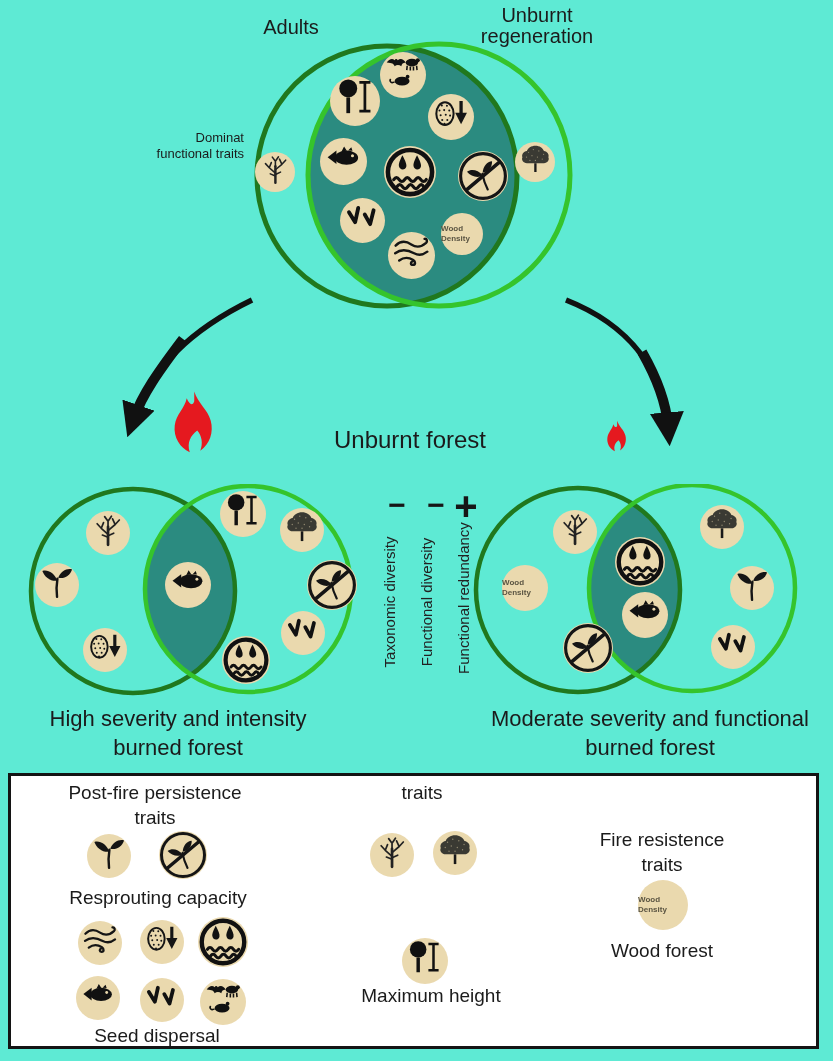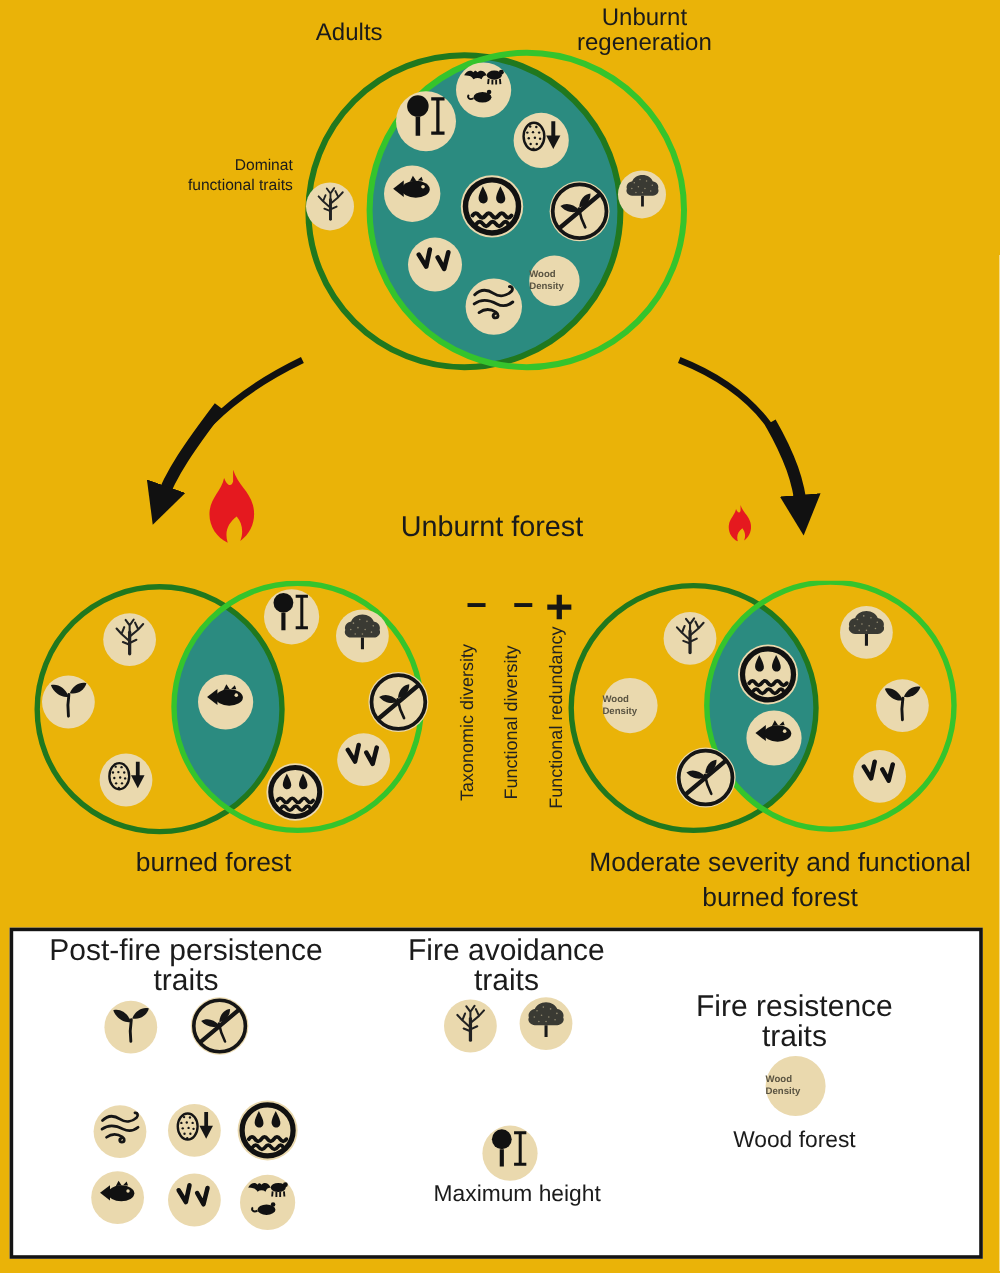--- a/index.html
+++ b/index.html
@@ -1,29 +1,29 @@
 <!DOCTYPE html>
 <html style="--teal: #2b8b80; --cream: #ead9ae; --dark-green: #20781e; --light-green: #35c42c; --fire-red: #e5191f; --ink: #1a1a1a;"><head>
 <meta charset="utf-8">
 <style>
   :root{
     --teal:#2b8b80; --cream:#ead9ae; --dark-green:#20781e; --light-green:#35c42c;
     --fire-red:#e5191f; --ink:#1a1a1a;
   }
   html,body{margin:0;padding:0;background:#fff;}
-  .stage{position:relative;width:833px;height:1061px;background:#eab308;overflow:hidden;
+  .stage{position:relative;width:833px;height:1061px;background:#5eead4;overflow:hidden;
          font-family:"Liberation Sans",sans-serif;color:var(--ink);}
   svg.venn,svg.overlay{position:absolute;}
   svg.overlay{left:0;top:0;pointer-events:none;}
   .lbl{position:absolute;text-align:center;color:#1b1b1b;}
   .lbl-lg{font-size:20px;line-height:1.05;}
   .lbl-sm{font-size:13px;line-height:16px;text-align:right;}
   .lbl-mid{font-size:24px;}
   .cap{font-size:22px;line-height:29px;}
-  .leg-h{font-size:25px;line-height:25px;}
+  .leg-h{font-size:19px;line-height:25px;}
   .leg-c{font-size:19px;}
   .sign{position:absolute;text-align:center;font-weight:bold;color:#161616;line-height:1;}
   .sign-minus{font-size:30px;}
   .sign-plus{font-size:40px;}
   .vlabel{position:absolute;height:18px;line-height:18px;text-align:center;
           font-size:15px;color:#222;transform:rotate(-90deg);white-space:nowrap;}
   .ticon{position:absolute;border-radius:50%;background:var(--cream);
          display:flex;align-items:flex-start;justify-content:center;}
   .ticon svg{width:82%;height:82%;display:block;}
   .ticon[data-icon="water-dispersal"] svg,.ticon[data-icon="no-resprout"] svg{width:100%;height:100%;}
@@ -204,20 +204,21 @@
     <div>Unburnt</div>
     <div>regeneration</div>
   </div>
   <div class="lbl lbl-sm" style="left:124px;top:130px;width:120px">
     <div>Dominat</div>
     <div>functional traits</div>
   </div>
   <div class="lbl lbl-mid" style="left:310px;top:426px;width:200px">Unburnt forest</div>
 
   <div class="lbl cap" style="left:18px;top:704px;width:320px">
+    <div>High severity and intensity</div>
     <div>burned forest</div>
   </div>
   <div class="lbl cap" style="left:480px;top:704px;width:340px">
     <div>Moderate severity and functional</div>
     <div>burned forest</div>
   </div>
 
   <span class="sign sign-minus" style="left:382px;top:490px;width:30px">−</span>
   <span class="sign sign-minus" style="left:421px;top:490px;width:30px">−</span>
   <span class="sign sign-plus" style="left:448px;top:486px;width:36px">+</span>
@@ -365,23 +366,24 @@
         <use href="#sym-bird-dispersal" xlink:href="#sym-bird-dispersal"></use>
       </svg>
     </span>
 
   <div class="legend-box"></div>
 
   <div class="lbl leg-h" style="left:35px;top:780px;width:240px">
     <div>Post-fire persistence</div>
     <div>traits</div>
   </div>
+  <div class="lbl leg-c" style="left:38px;top:887px;width:240px">Resprouting capacity</div>
+  <div class="lbl leg-c" style="left:37px;top:1025px;width:240px">Seed dispersal</div>
 
   <div class="lbl leg-h" style="left:302px;top:780px;width:240px">
-    <div>Fire avoidance</div>
     <div>traits</div>
   </div>
   <div class="lbl leg-c" style="left:311px;top:985px;width:240px">Maximum height</div>
 
   <div class="lbl leg-h" style="left:542px;top:827px;width:240px">
     <div>Fire resistence</div>
     <div>traits</div>
   </div>
   <div class="lbl leg-c" style="left:542px;top:940px;width:240px">Wood forest</div>
 

